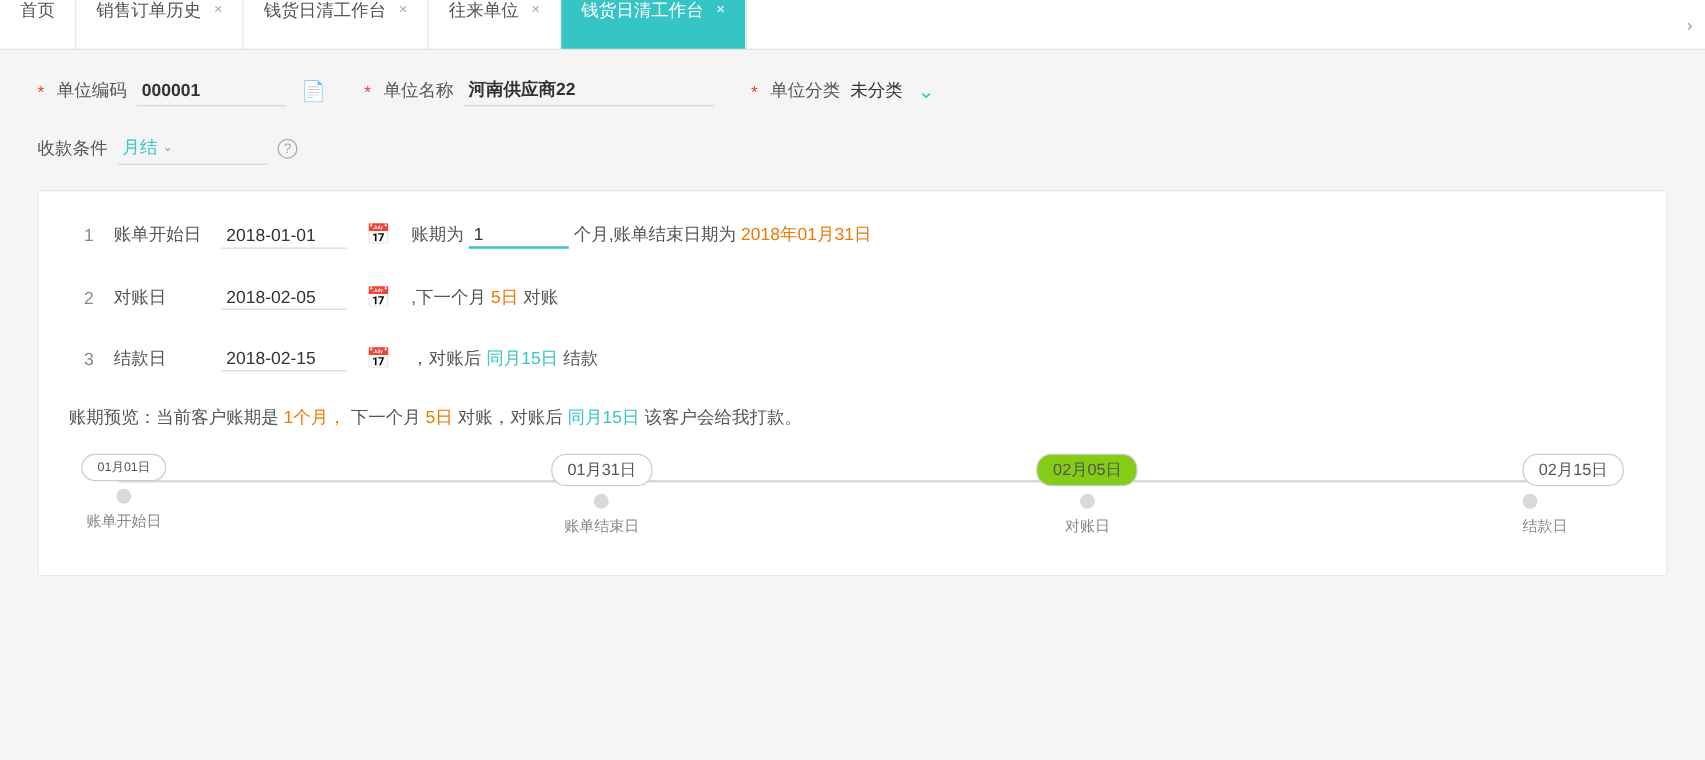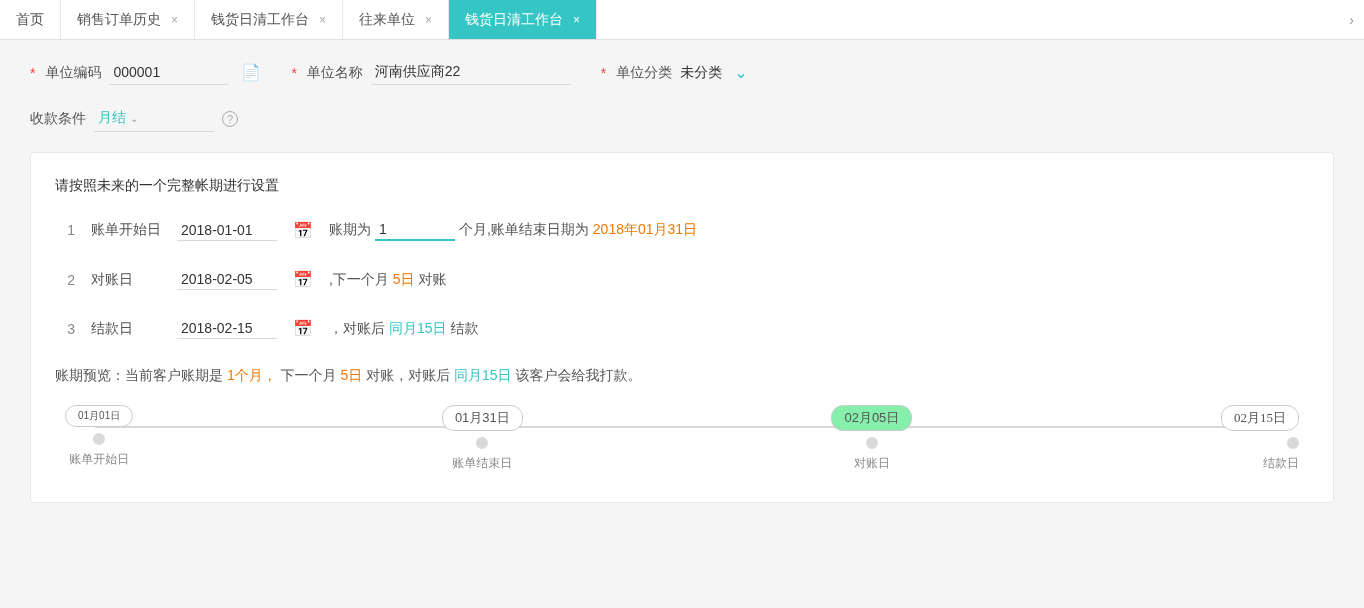--- a/index.html
+++ b/index.html
@@ -9,21 +9,21 @@
     .tabs-bar {
       display: flex;
       align-items: stretch;
       background: #fff;
       border-bottom: 1px solid #e0e0e0;
       height: 40px;
       padding-left: 0;
     }
     .tab-item {
       display: flex;
-      align-items: center;
+      align-items: flex-start;
       padding: 0 16px;
       cursor: pointer;
       font-size: 14px;
       color: #555;
       border-right: 1px solid #e8e8e8;
       white-space: nowrap;
       gap: 6px;
       position: relative;
     }
     .tab-item:first-child { border-left: none; }
@@ -97,20 +97,21 @@
     
     .input-field {
       border: none;
       border-bottom: 1px solid #d9d9d9;
       outline: none;
       padding: 4px 4px;
       font-size: 14px;
       color: #333;
       background: transparent;
       width: 120px;
+      font-weight: bold;
     }
     .input-name { width: 200px; }
 
     
     .dropdown-trigger {
       display: flex; align-items: center; gap: 4px;
       border-bottom: 1px solid #d9d9d9;
       padding: 4px 4px;
       cursor: pointer;
       min-width: 120px;
@@ -272,21 +273,20 @@
       <span class="form-label">收款条件</span>
       <div class="dropdown-trigger">
         <span class="val">月结</span>
         <span class="arrow">⌄</span>
       </div>
       <span class="help-icon">?</span>
     </div>
   </div>
 
   <div class="panel">
-    <div class="panel-title">请按照未来的一个完整帐期进行设置</div>
 
     <div class="setting-row">
       <span class="row-num">1</span>
       <span class="row-label">账单开始日</span>
       <input class="date-input" type="text" value="2018-01-01" style="">
       <span class="cal-icon">📅</span>
       <span class="row-desc">
         <span>账期为</span>
         <input class="period-input" type="text" value="1" style="">
         <span>个月,账单结束日期为</span>
@@ -340,26 +340,26 @@
           <div style="font-size:12px;color:#888;white-space:nowrap;">账单开始日</div>
         </div>
 
         <div style="display:flex;flex-direction:column;align-items:center;gap:6px;justify-content:space-between;">
           <div style="background:#fff;border:1px solid #ccc;border-radius:12px;padding:3px 12px;font-size:13px;color:#555;white-space:nowrap;">01月31日</div>
           <div style="width:12px;height:12px;border-radius:50%;background:#d9d9d9;border:2px solid #d9d9d9;"></div>
           <div style="font-size:12px;color:#888;white-space:nowrap;">账单结束日</div>
         </div>
 
         <div style="display:flex;flex-direction:column;align-items:center;gap:6px;">
-          <div style="background:#86efac;border:1px solid #ccc;border-radius:12px;padding:3px 12px;font-size:13px;color:#555;white-space:nowrap;">02月05日</div>
+          <div style="background:#84cc16;border:1px solid #ccc;border-radius:12px;padding:3px 12px;font-size:13px;color:#555;white-space:nowrap;">02月05日</div>
           <div style="width:12px;height:12px;border-radius:50%;background:#d9d9d9;border:2px solid #d9d9d9;"></div>
           <div style="font-size:12px;color:#888;white-space:nowrap;">对账日</div>
         </div>
 
-        <div style="display:flex;flex-direction:column;align-items:flex-end;gap:6px;font-family:Liberation Serif, serif;">
+        <div style="display:flex;flex-direction:column;align-items:flex-start;gap:6px;">
           <div style="background:#fff;border:1px solid #ccc;border-radius:12px;padding:3px 12px;font-size:13px;color:#555;white-space:nowrap;">02月15日</div>
           <div style="width:12px;height:12px;border-radius:50%;background:#d9d9d9;border:2px solid #d9d9d9;"></div>
           <div style="font-size:12px;color:#888;white-space:nowrap;">结款日</div>
         </div>
 
       </div>
     </div>
 
   </div>
 

